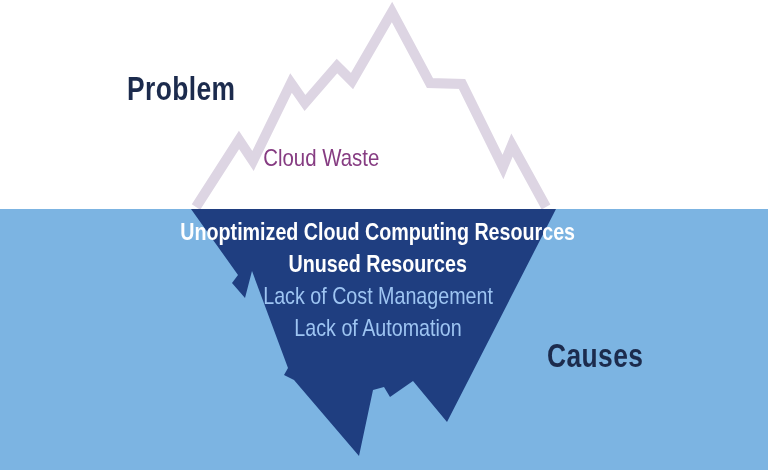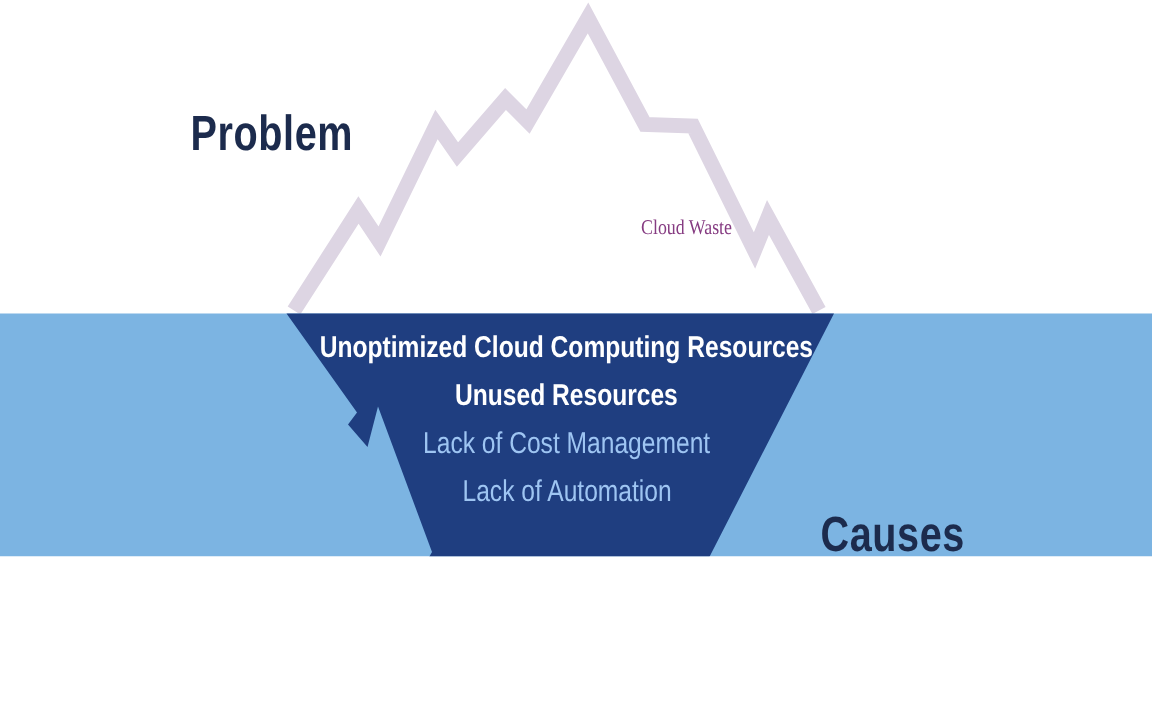--- a/index.html
+++ b/index.html
@@ -1,18 +1,18 @@
 <!DOCTYPE html>
 <html style="--water: #7CB4E2; --berg-below: #1F3E80; --berg-outline: #DDD5E3; --heading: #1C2B4D; --cloud-waste: #863C82; --cause-white: #FFFFFF; --cause-alt: #9EC5F2;"><head>
 <meta charset="utf-8">
 <style>
   html,body{margin:0;padding:0;background:#fff;}
   .stage{
     position:relative;
-    width:768px;height:371px;
+    width:768px;height:470px;
     overflow:hidden;
     background:#ffffff;
     font-family:"Liberation Sans", sans-serif;
   }
   .stage svg{position:absolute;left:0;top:0;}
   .water{fill:var(--water,#7CB4E2);}
   .berg-above{
     fill:none;
     stroke:var(--berg-outline,#DDD5E3);
     stroke-width:10;
@@ -23,33 +23,32 @@
   .label{position:absolute;line-height:1;white-space:nowrap;}
   .cond{display:inline-block;transform:scaleX(0.8);transform-origin:left center;}
   .heading{
     font-size:33px;font-weight:700;
     color:var(--heading,#1C2B4D);
     letter-spacing:0.5px;
   }
   .problem{left:127px;top:72px;}
   .causes{left:547px;top:339px;}
   .cloudwaste{
-    left:253px;top:146px;width:240px;text-align:right;
-    font-size:14px;font-weight:400;
+    left:253px;top:146px;width:240px;text-align:left;
+    font-size:24px;font-weight:400;
     color:var(--cloud-waste,#863C82);
-    font-family:Liberation Serif, serif;
   }
   .cloudwaste .cond{transform:scaleX(0.85);transform-origin:center;}
   .cause-list{
     position:absolute;left:178px;top:216px;width:400px;
     display:flex;flex-direction:column;align-items:center;
   }
   .cause-line{
     height:32px;display:flex;align-items:center;justify-content:center;
-    font-size:20px;white-space:nowrap;
+    font-size:24px;white-space:nowrap;
   }
   .cause-line .cond{transform:scaleX(0.82);transform-origin:center;}
   .cause-strong{color:var(--cause-white,#FFFFFF);font-weight:700;}
   .cause-alt{color:var(--cause-alt,#9EC5F2);font-weight:400;}
 </style>
 </head>
 <body>
 
 <div class="stage">
 

